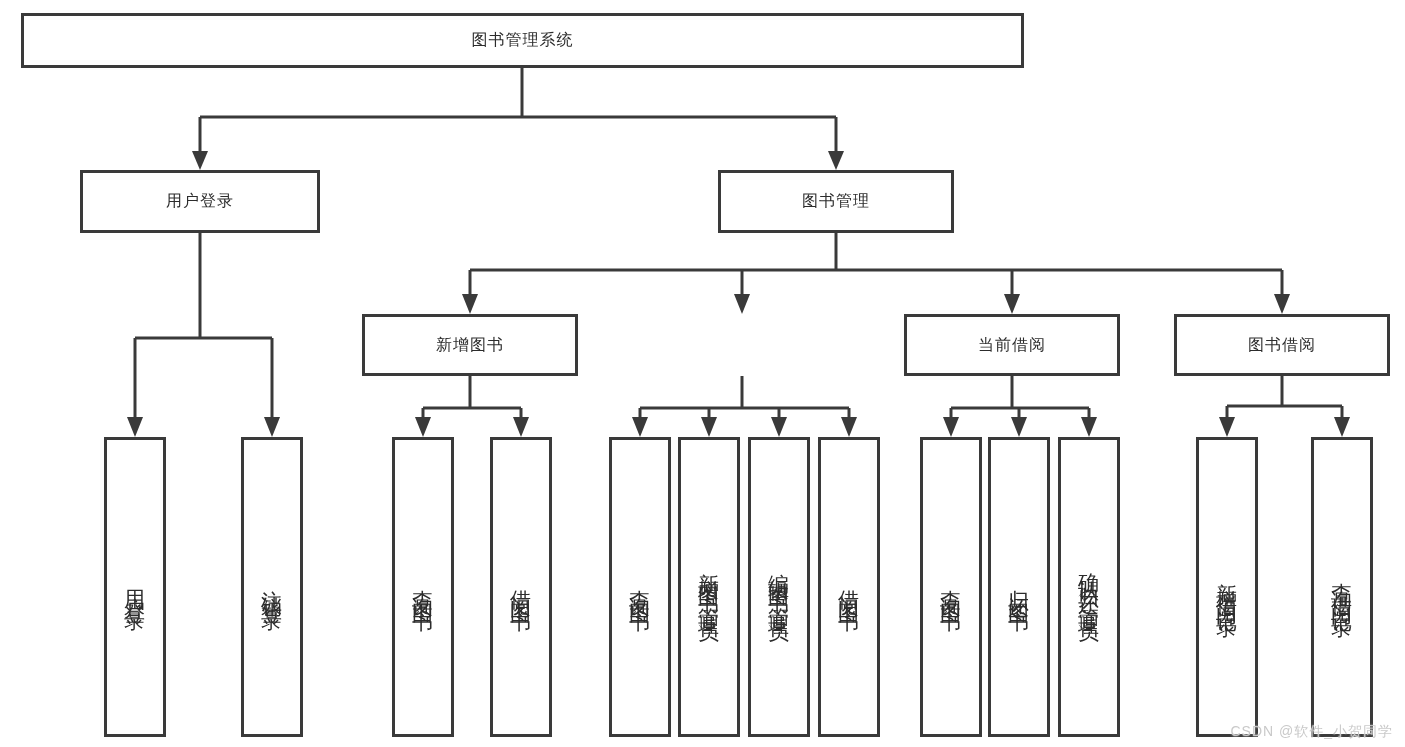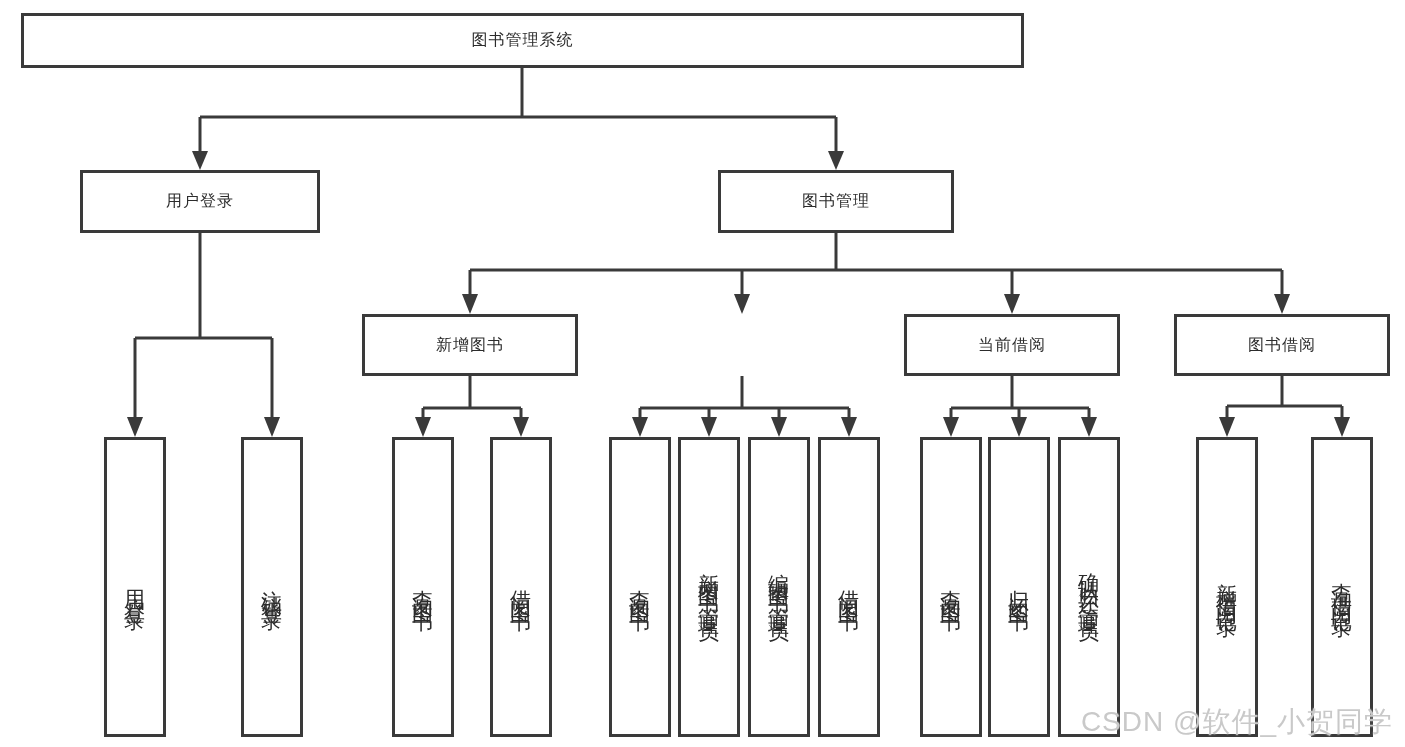--- a/index.html
+++ b/index.html
@@ -64,21 +64,21 @@
   .n-leaf-borrow-books-2      { left: 818px; }
   .n-leaf-query-books-3       { left: 920px; }
   .n-leaf-return-book         { left: 988px; }
   .n-leaf-confirm-return      { left: 1058px; }
   .n-leaf-add-borrow-record   { left: 1196px; }
   .n-leaf-query-borrow-record { left: 1311px; }
   #watermark {
     position: absolute;
     right: 12px;
     bottom: 6px;
-    font-size: 28px;
+    font-size: 14px;
     letter-spacing: 1px;
     color: #c9c9c9;
     text-shadow: 0 0 2px #ffffff;
     z-index: 5;
     white-space: nowrap;
   }
 </style>
 </head>
 <body>
 

